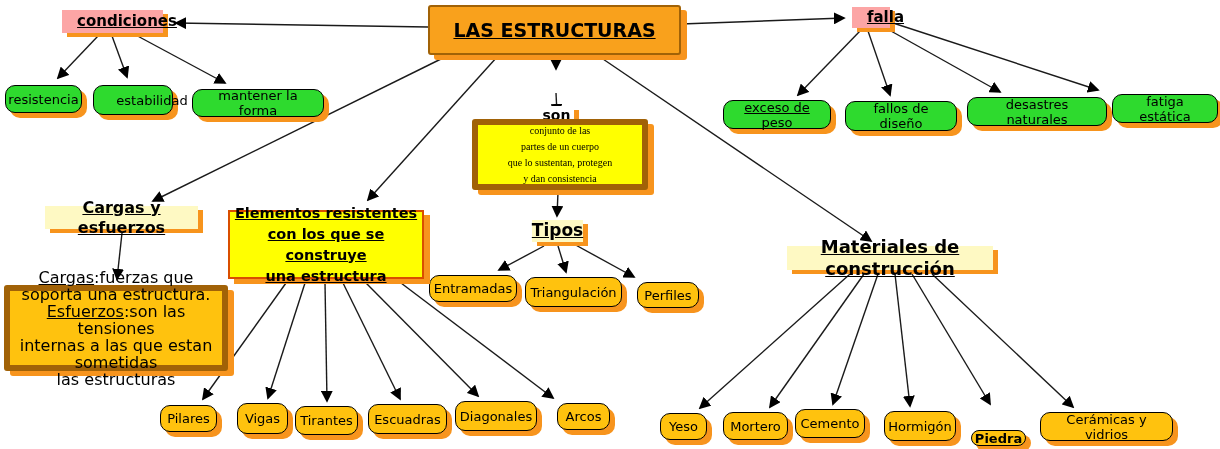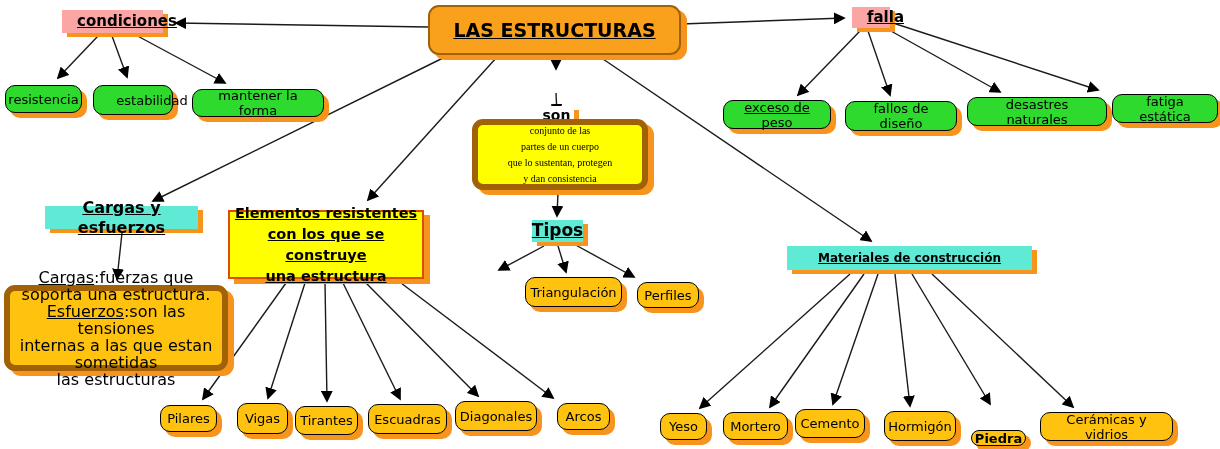--- a/index.html
+++ b/index.html
@@ -4,32 +4,32 @@
 <style>
   html,body{margin:0;padding:0;background:#fff;}
   #canvas{
     position:relative;width:1220px;height:449px;background:#ffffff;
     font-family:"DejaVu Sans","Liberation Sans",sans-serif;color:#000;overflow:hidden;
   }
   #wires{position:absolute;left:0;top:0;width:1220px;height:449px;z-index:1;}
   .node{position:absolute;z-index:2;display:flex;align-items:center;justify-content:center;
         text-align:center;box-sizing:border-box;}
   
-  .box{border:6px solid #a16207;border-radius:11px;box-shadow:6px 5px 0 #f7941d;}
+  .box{border:6px solid #a16207;border-radius:3px;box-shadow:6px 5px 0 #f7941d;}
   .leaf{background:#ffc20e;border:1.6px solid #000;border-radius:10px;
         box-shadow:5px 5px 0 #f7941d;font-size:13px;padding:2px 6px;}
   .green{background:#2eda2e;}
   .amber{background:#ffc20e;}
   .yellow{background:#ffff00;}
   .orange{background:#f9a11c;}
   
   .lbl{font-weight:bold;text-decoration:underline;box-shadow:5px 4px 0 #f7941d;
        padding:0 3px;line-height:1.25;}
   .lbl-green{background:#fca5a5;padding-left:32px;}
-  .lbl-yellow{background:#5eead4;}
+  .lbl-yellow{background:#fef9c3;}
   .lbl-white{background:#ffffff;}
   .title{font-size:19px;font-weight:bold;text-decoration:underline;border-width:2px;}
   .multiline{white-space:pre-line;}
   .def{font-size:10px;line-height:16px;font-family:Liberation Serif, serif;}
   .bigbox{font-size:16px;line-height:17px;padding:4px 2px;}
   .bigbox .uterm{text-decoration:underline;}
   .elembox{border:2px solid #d94e00;border-radius:0;box-shadow:6px 5px 0 #f7941d;
            font-size:14.5px;font-weight:bold;text-decoration:underline;line-height:21px;}
   svg line{stroke:#1a1a1a;stroke-width:1.4;}
 </style>
@@ -98,20 +98,21 @@
   <div class="node leaf green" style="left:845px;top:101px;width:112px;height:30px;">fallos de diseño</div>
   <div class="node leaf green" style="left:1112px;top:94px;width:106px;height:29px;">fatiga estática</div>
   <div class="node leaf green" style="left:967px;top:97px;width:140px;height:29px;">desastres naturales</div>
 
   <div class="node lbl lbl-white" style="left:539px;top:72px;width:35px;height:19px;font-size:14px;margin-top:34px;">son</div>
   <div class="node box yellow def multiline" style="left:472px;top:119px;width:176px;height:71px;">conjunto de las
 partes de un cuerpo
 que lo sustentan, protegen
 y dan consistencia</div>
   <div class="node lbl lbl-yellow" style="left:532px;top:220px;width:51px;height:22px;font-size:17px;">Tipos</div>
+  <div class="node leaf amber" style="left:429px;top:275px;width:88px;height:27px;">Entramadas</div>
   <div class="node leaf amber" style="left:525px;top:277px;width:97px;height:30px;">Triangulación</div>
   <div class="node leaf amber" style="left:637px;top:282px;width:62px;height:26px;">Perfiles</div>
 
   <div class="node lbl lbl-yellow" style="left:45px;top:206px;width:153px;height:23px;font-size:16px;">Cargas y esfuerzos</div>
   <div class="node box amber bigbox" style="left:4px;top:285px;width:224px;height:86px;">
     <div class="multiline"><span class="uterm">Cargas</span><span>:fuerzas que
 soporta una estructura.</span>
       <span class="uterm">Esfuerzos</span><span>:son las tensiones
 internas a las que estan sometidas
 las estructuras</span></div>
@@ -120,21 +121,21 @@
   <div class="node elembox yellow multiline" style="left:228px;top:210px;width:196px;height:69px;">Elementos resistentes
 con los que se construye
 una estructura</div>
   <div class="node leaf amber" style="left:160px;top:405px;width:57px;height:27px;">Pilares</div>
   <div class="node leaf amber" style="left:237px;top:403px;width:51px;height:31px;">Vigas</div>
   <div class="node leaf amber" style="left:295px;top:406px;width:63px;height:29px;">Tirantes</div>
   <div class="node leaf amber" style="left:368px;top:404px;width:79px;height:30px;">Escuadras</div>
   <div class="node leaf amber" style="left:455px;top:401px;width:82px;height:30px;">Diagonales</div>
   <div class="node leaf amber" style="left:557px;top:403px;width:53px;height:27px;">Arcos</div>
 
-  <div class="node lbl lbl-yellow" style="left:787px;top:246px;width:245px;height:24px;font-size:12px;">Materiales de construcción</div>
+  <div class="node lbl lbl-yellow" style="left:787px;top:246px;width:206px;height:24px;font-size:18px;">Materiales de construcción</div>
   <div class="node leaf amber" style="left:660px;top:413px;width:47px;height:27px;">Yeso</div>
   <div class="node leaf amber" style="left:723px;top:412px;width:65px;height:28px;">Mortero</div>
   <div class="node leaf amber" style="left:795px;top:409px;width:70px;height:29px;">Cemento</div>
   <div class="node leaf amber" style="left:884px;top:411px;width:72px;height:30px;">Hormigón</div>
   <div class="node leaf amber" style="left:971px;top:430px;width:55px;height:16px;font-weight:bold;">Piedra</div>
   <div class="node leaf amber" style="left:1040px;top:412px;width:133px;height:29px;">Cerámicas y vidrios</div>
 
 </div>
 
 </body></html>

